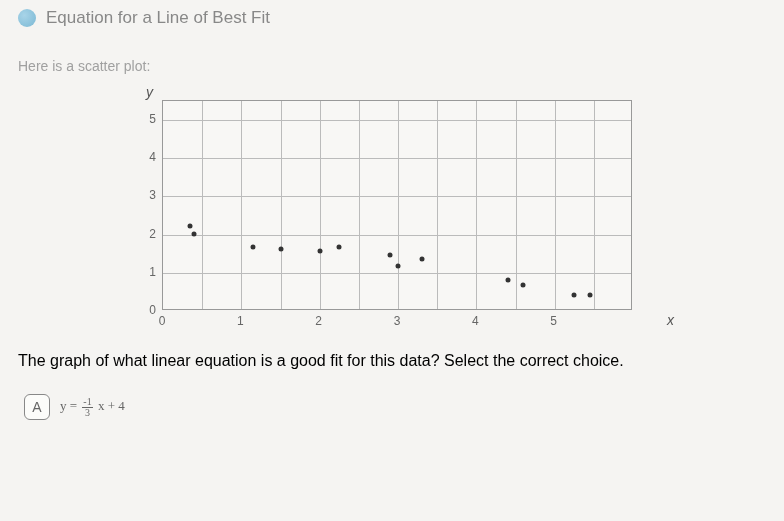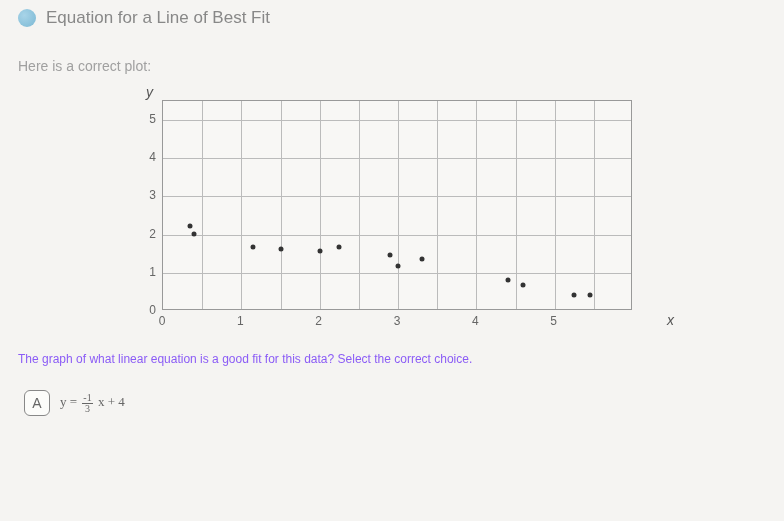--- a/index.html
+++ b/index.html
@@ -55,21 +55,21 @@
       border: 1px solid #999;
       background: #f8f7f5;
     }
     .grid-v { position: absolute; top: 0; bottom: 0; width: 1px; background: #bbb; }
     .grid-h { position: absolute; left: 0; right: 0; height: 1px; background: #bbb; }
     .point { position: absolute; width: 5px; height: 5px; background: #333; border-radius: 50%; transform: translate(-50%, 50%); }
     .tick-y { position: absolute; right: calc(100% - 26px); font-size: 12px; color: #666; text-align: right; width: 20px; transform: translateY(50%); }
     .tick-x { position: absolute; top: 224px; font-size: 12px; color: #666; transform: translateX(-50%); }
     .axis-label-y { position: absolute; left: 14px; top: -6px; font-size: 14px; font-style: italic; color: #555; }
     .axis-label-x { position: absolute; top: 222px; right: -22px; font-size: 14px; font-style: italic; color: #555; }
-    .question { font-size: 12px; color: #8b5cf6; margin-bottom: 20px; }
+    .question { font-size: 16px; color: #000000; margin-bottom: 20px; }
     .choice {
       display: inline-flex;
       align-items: center;
       gap: 10px;
       padding: 4px 6px;
     }
     .choice-letter {
       border: 1.5px solid #888;
       border-radius: 6px;
       width: 26px;
@@ -89,21 +89,21 @@
 </head>
 <body>
 
 
 
 <div class="header">
   <div class="bullet"></div>
   <div class="title">Equation for a Line of Best Fit</div>
 </div>
 
-<div class="subtitle">Here is a correct plot:</div>
+<div class="subtitle">Here is a scatter plot:</div>
 
 <div class="chart-wrap">
   <div class="chart">
     <div class="axis-label-y">y</div>
     <div class="plot-area" id="plot">
         <div class="grid-v" style="left: 39.1667px;"></div>
         <div class="grid-v" style="left: 78.3333px;"></div>
         <div class="grid-v" style="left: 117.5px;"></div>
         <div class="grid-v" style="left: 156.667px;"></div>
         <div class="grid-v" style="left: 195.833px;"></div>

